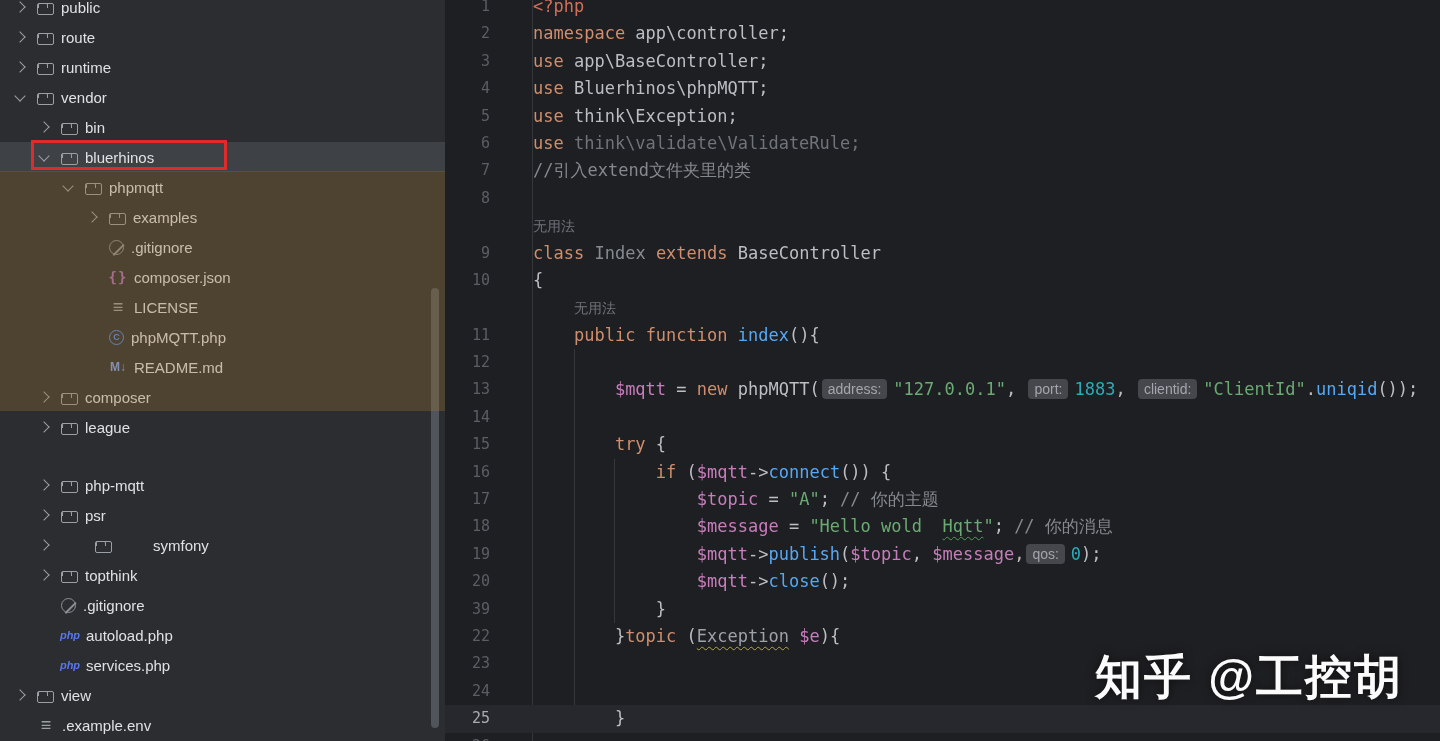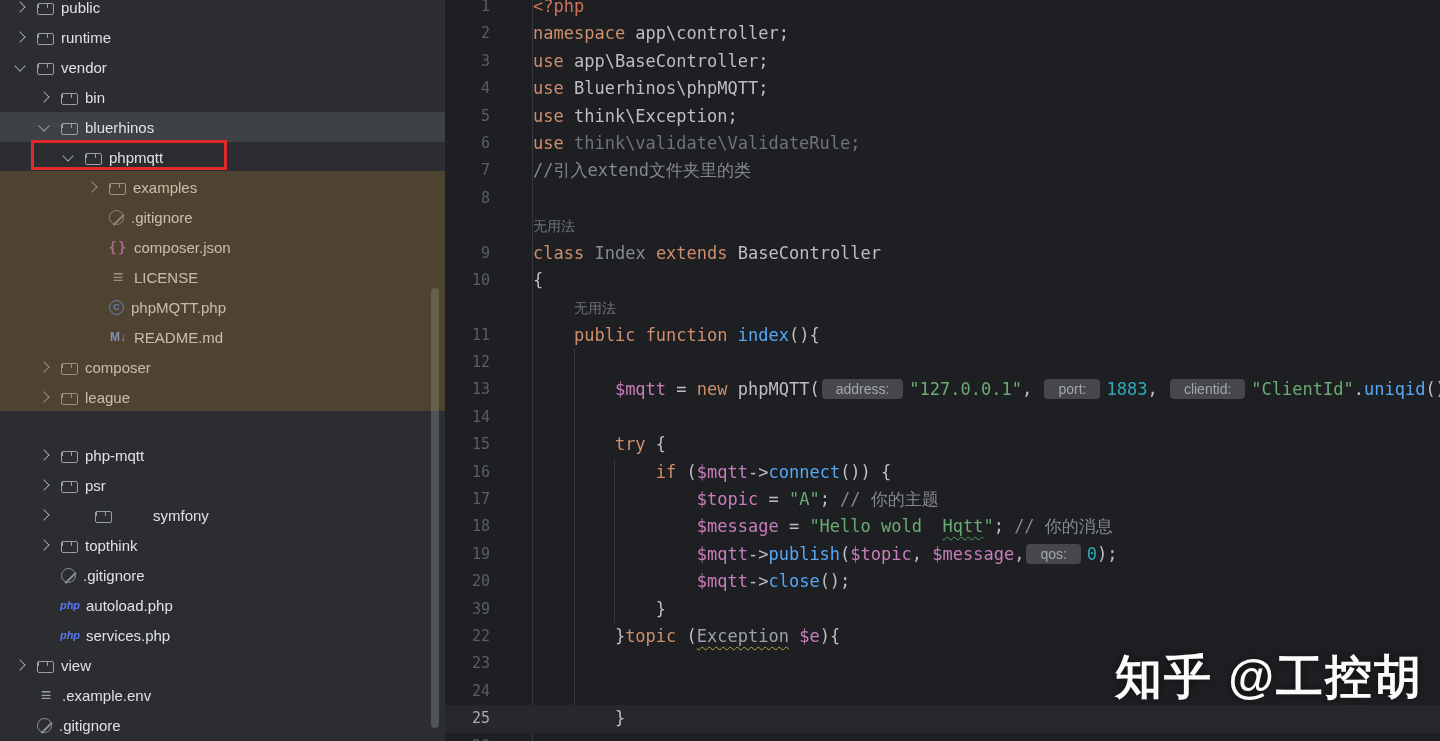--- a/index.html
+++ b/index.html
@@ -63,47 +63,52 @@
   .tk-strw{ color:#6aab73; text-decoration:underline wavy #4f9e5c 1px; text-underline-offset:4px; }
   .tk-var { color:#c77dbb; }
   .tk-fn  { color:#56a8f5; }
   .tk-num { color:#2aacb8; }
   .tk-cmt { color:#84888f; }
   .tk-dim { color:#6f737a; }
   .tk-gray{ color:#858a93; }
   .tk-exc { color:#9da1a8; text-decoration:underline wavy #b3a64a 1px; text-underline-offset:4px; }
   .tk-lens{ color:#6e727a; font-family:"Liberation Sans","DejaVu Sans",sans-serif; font-size:14px; }
   .chip { display:inline-block; background:#45474c; color:#a3a6ac; border-radius:4px;
-          padding:0 14px; margin:0 6px 0 2px; font-size:14px; line-height:20px; height:20px;
+          padding:0 6px; margin:0 6px 0 2px; font-size:14px; line-height:20px; height:20px;
           vertical-align:1px; font-family:"Liberation Sans","DejaVu Sans",sans-serif; }
   .guide { position:absolute; width:1px; background:#34373c; z-index:0; }
   #guide-col0 { left:87px; top:0; height:741px; }
   #guide-col4 { left:129px; top:349px; height:356px; }
   #guide-col8 { left:169px; top:459px; height:164px; }
 
   
-  #watermark { position:absolute; right:17px; top:646px; z-index:10; color:#fbfbfb;
+  #watermark { position:absolute; right:37px; top:646px; z-index:10; color:#fbfbfb;
                font-size:47px; font-weight:bold; letter-spacing:2px; white-space:nowrap;
                text-shadow:0 0 10px rgba(0,0,0,0.55);margin-left:12px; }
 </style>
 </head>
 <body>
 
 <div id="stage">
 
   <div id="sidebar">
     <div id="tree">
         <div class="tree-row" style="padding-left: 13px;">
           <span class="chev right"></span>
           <span class="fic ic-folder"></span>
           <span class="tree-label">public</span>
         </div>
         <div class="tree-row" style="padding-left: 13px;">
           <span class="chev right"></span>
           <span class="fic ic-folder"></span>
+          <span class="tree-label">route</span>
+        </div>
+        <div class="tree-row" style="padding-left: 13px;">
+          <span class="chev right"></span>
+          <span class="fic ic-folder"></span>
           <span class="tree-label">runtime</span>
         </div>
         <div class="tree-row" style="padding-left: 13px;">
           <span class="chev down"></span>
           <span class="fic ic-folder"></span>
           <span class="tree-label">vendor</span>
         </div>
         <div class="tree-row" style="padding-left: 37px;">
           <span class="chev right"></span>
           <span class="fic ic-folder"></span>

